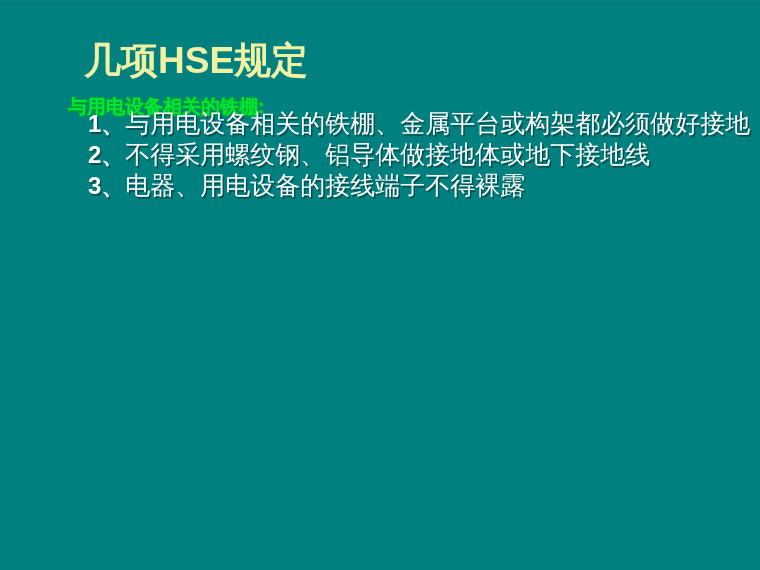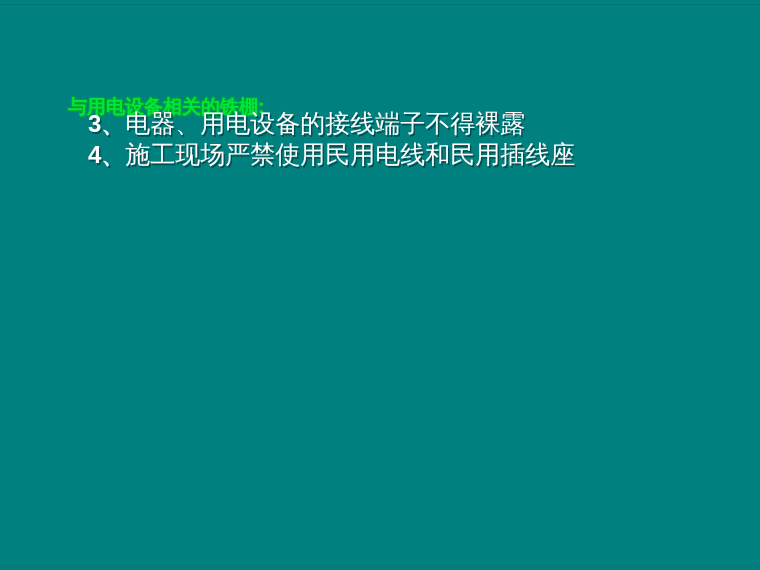--- a/index.html
+++ b/index.html
@@ -96,30 +96,32 @@
   #item-2 { margin-top: 0px; }
   #item-6 { margin-top: 2px; }
 </style>
 </head>
 <body>
 
 <div id="slide">
 
   <div id="top-rule"></div>
 
+  <h1 id="title">几项HSE规定</h1>
 
   <h2 id="subtitle">与用电设备相关的铁棚:</h2>
 
   <div id="body-block">
 
+    <p class="item" id="item-1"><span class="num">1、</span><span class="txt">与用电设备相关的铁棚、金属平台或构架都必须做好接地</span></p>
 
+    <p class="item" id="item-2"><span class="num">2、</span><span class="txt">不得采用螺纹钢、铝导体做接地体或地下接地线</span></p>
 
     <p class="item" id="item-3"><span class="num">3、</span><span class="txt">电器、用电设备的接线端子不得裸露</span></p>
 
-    <p class="item" id="item-4"><span class="num">4、</span><span class="txt">施工现场严禁使用民用电线和民用插线座</span></p>
 
 
 
   </div>
 
   <div id="bottom-rule"></div>
 
 </div>
 
 </body></html>

